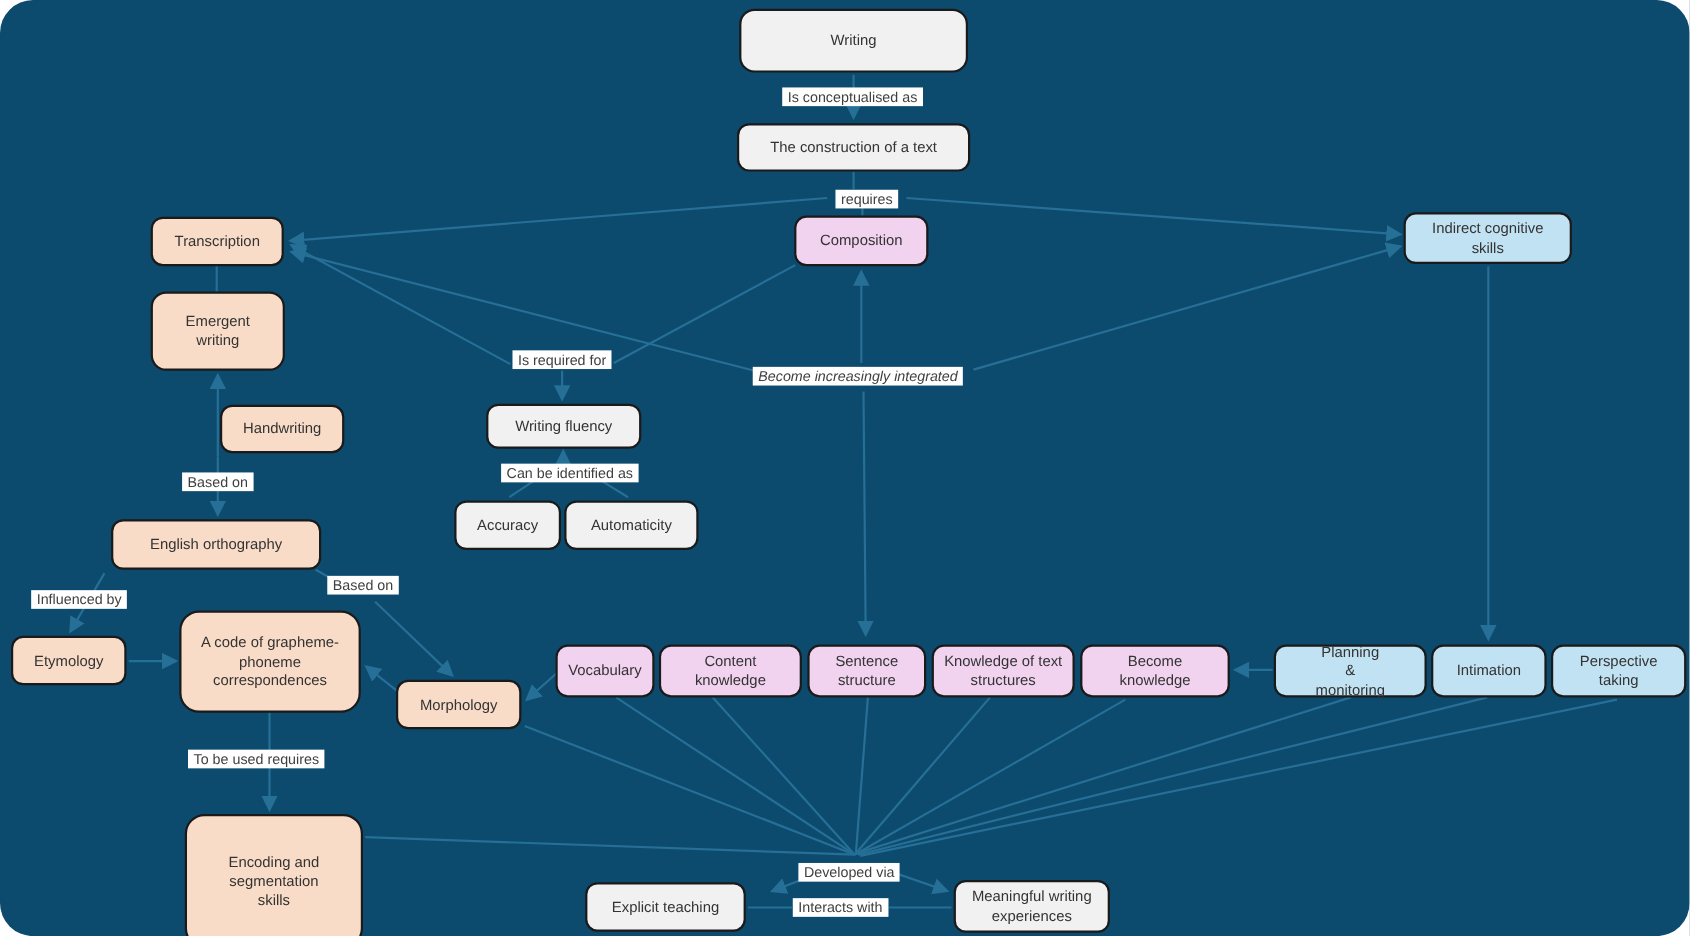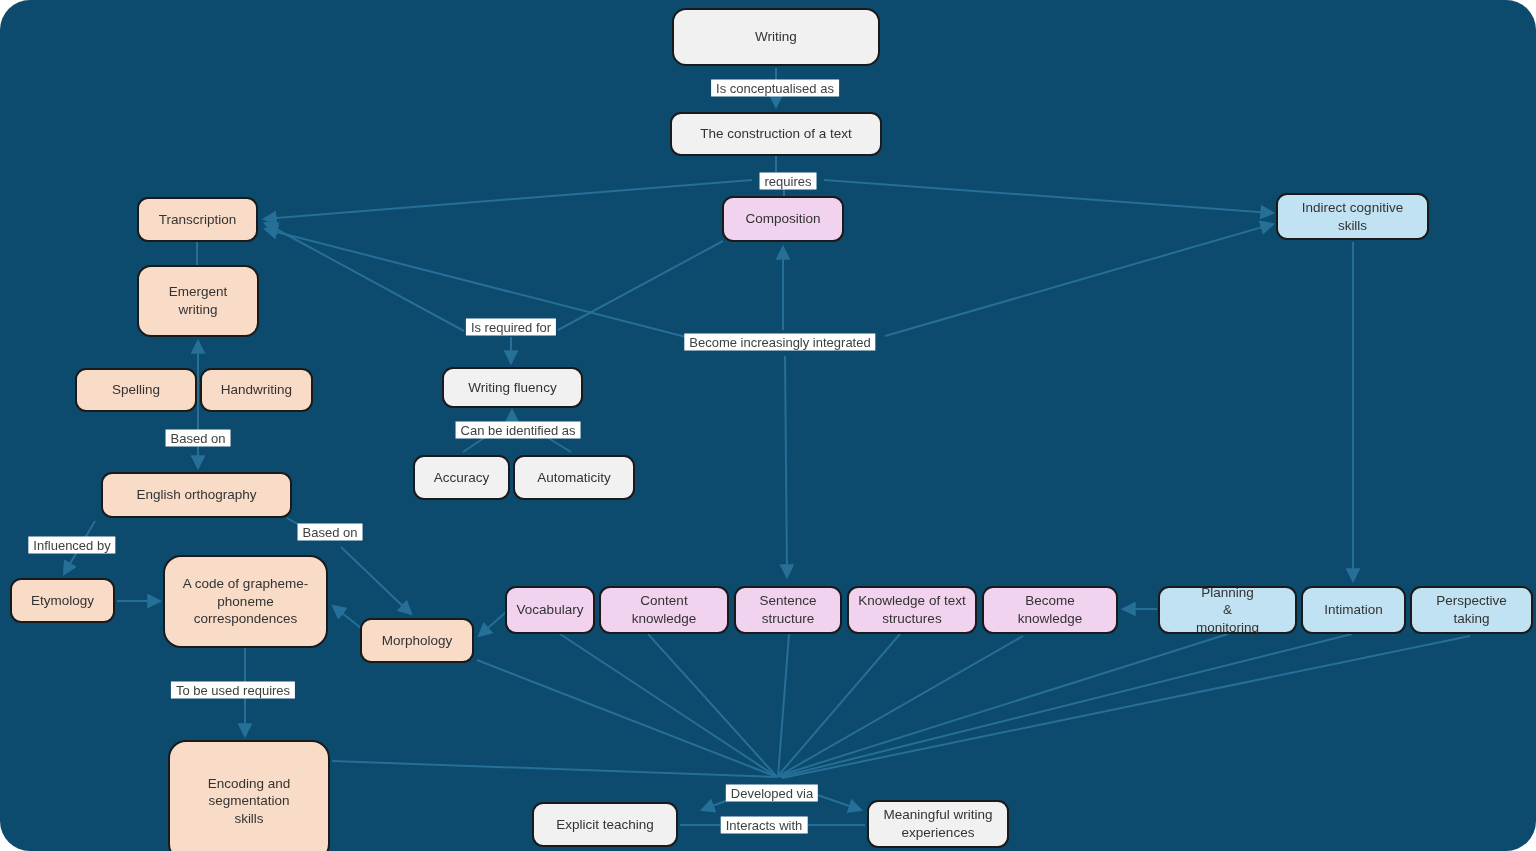--- a/index.html
+++ b/index.html
@@ -95,21 +95,20 @@
 
     <line class="edge" x1="463" y1="452" x2="487" y2="436"></line>
     <line class="edge" x1="571" y1="452" x2="545" y2="436"></line>
     <line class="edge" x1="512" y1="420" x2="512" y2="410" marker-end="url(#arrow)"></line>
   </svg>
 
   <div class="node gray r14" style="left:672px;top:8px;width:208px;height:58px;">Writing</div>
   <div class="node gray" style="left:670px;top:112px;width:212px;height:44px;">The construction of a text</div>
   <div class="node peach" style="left:137px;top:197px;width:121px;height:45px;">Transcription</div>
   <div class="node peach r14" style="left:137px;top:265px;width:122px;height:72px;padding:2px 20px;">Emergent writing</div>
-  <div class="node peach" style="left:75px;top:368px;width:122px;height:44px;">Spelling</div>
   <div class="node peach" style="left:200px;top:368px;width:113px;height:44px;">Handwriting</div>
   <div class="node peach" style="left:101px;top:472px;width:191px;height:46px;">English orthography</div>
   <div class="node peach" style="left:10px;top:578px;width:105px;height:45px;">Etymology</div>
   <div class="node peach r18" style="left:163px;top:555px;width:165px;height:93px;padding:2px 14px;">A code of grapheme-phoneme correspondences</div>
   <div class="node peach" style="left:360px;top:618px;width:114px;height:45px;">Morphology</div>
   <div class="node peach r18" style="left:168px;top:740px;width:162px;height:122px;padding:2px 22px;">Encoding and segmentation skills</div>
   <div class="node gray" style="left:442px;top:367px;width:141px;height:41px;">Writing fluency</div>
   <div class="node gray" style="left:413px;top:455px;width:97px;height:45px;">Accuracy</div>
   <div class="node pink" style="left:722px;top:196px;width:122px;height:46px;">Composition</div>
   <div class="node gray" style="left:513px;top:455px;width:122px;height:45px;">Automaticity</div>
@@ -126,17 +125,17 @@
   <div class="node gray" style="left:867px;top:800px;width:142px;height:48px;padding:2px 4px;">Meaningful writing experiences</div>
 
   <div class="lbl" style="left:775px;top:88px;">Is conceptualised as</div>
   <div class="lbl" style="left:788px;top:181px;">requires</div>
   <div class="lbl" style="left:198px;top:438px;">Based on</div>
   <div class="lbl" style="left:72px;top:545px;">Influenced by</div>
   <div class="lbl" style="left:330px;top:532px;">Based on</div>
   <div class="lbl" style="left:233px;top:690px;">To be used requires</div>
   <div class="lbl" style="left:511px;top:327px;">Is required for</div>
   <div class="lbl" style="left:518px;top:430px;">Can be identified as</div>
-  <div class="lbl" style="left:780px;top:342px;">Become increasingly integrated</div>
+  <div class="lbl" style="left:780px;top:342px;font-style:italic;">Become increasingly integrated</div>
   <div class="lbl" style="left:772px;top:793px;">Developed via</div>
   <div class="lbl" style="left:764px;top:825px;">Interacts with</div>
 
 </div>
 
 </body></html>

